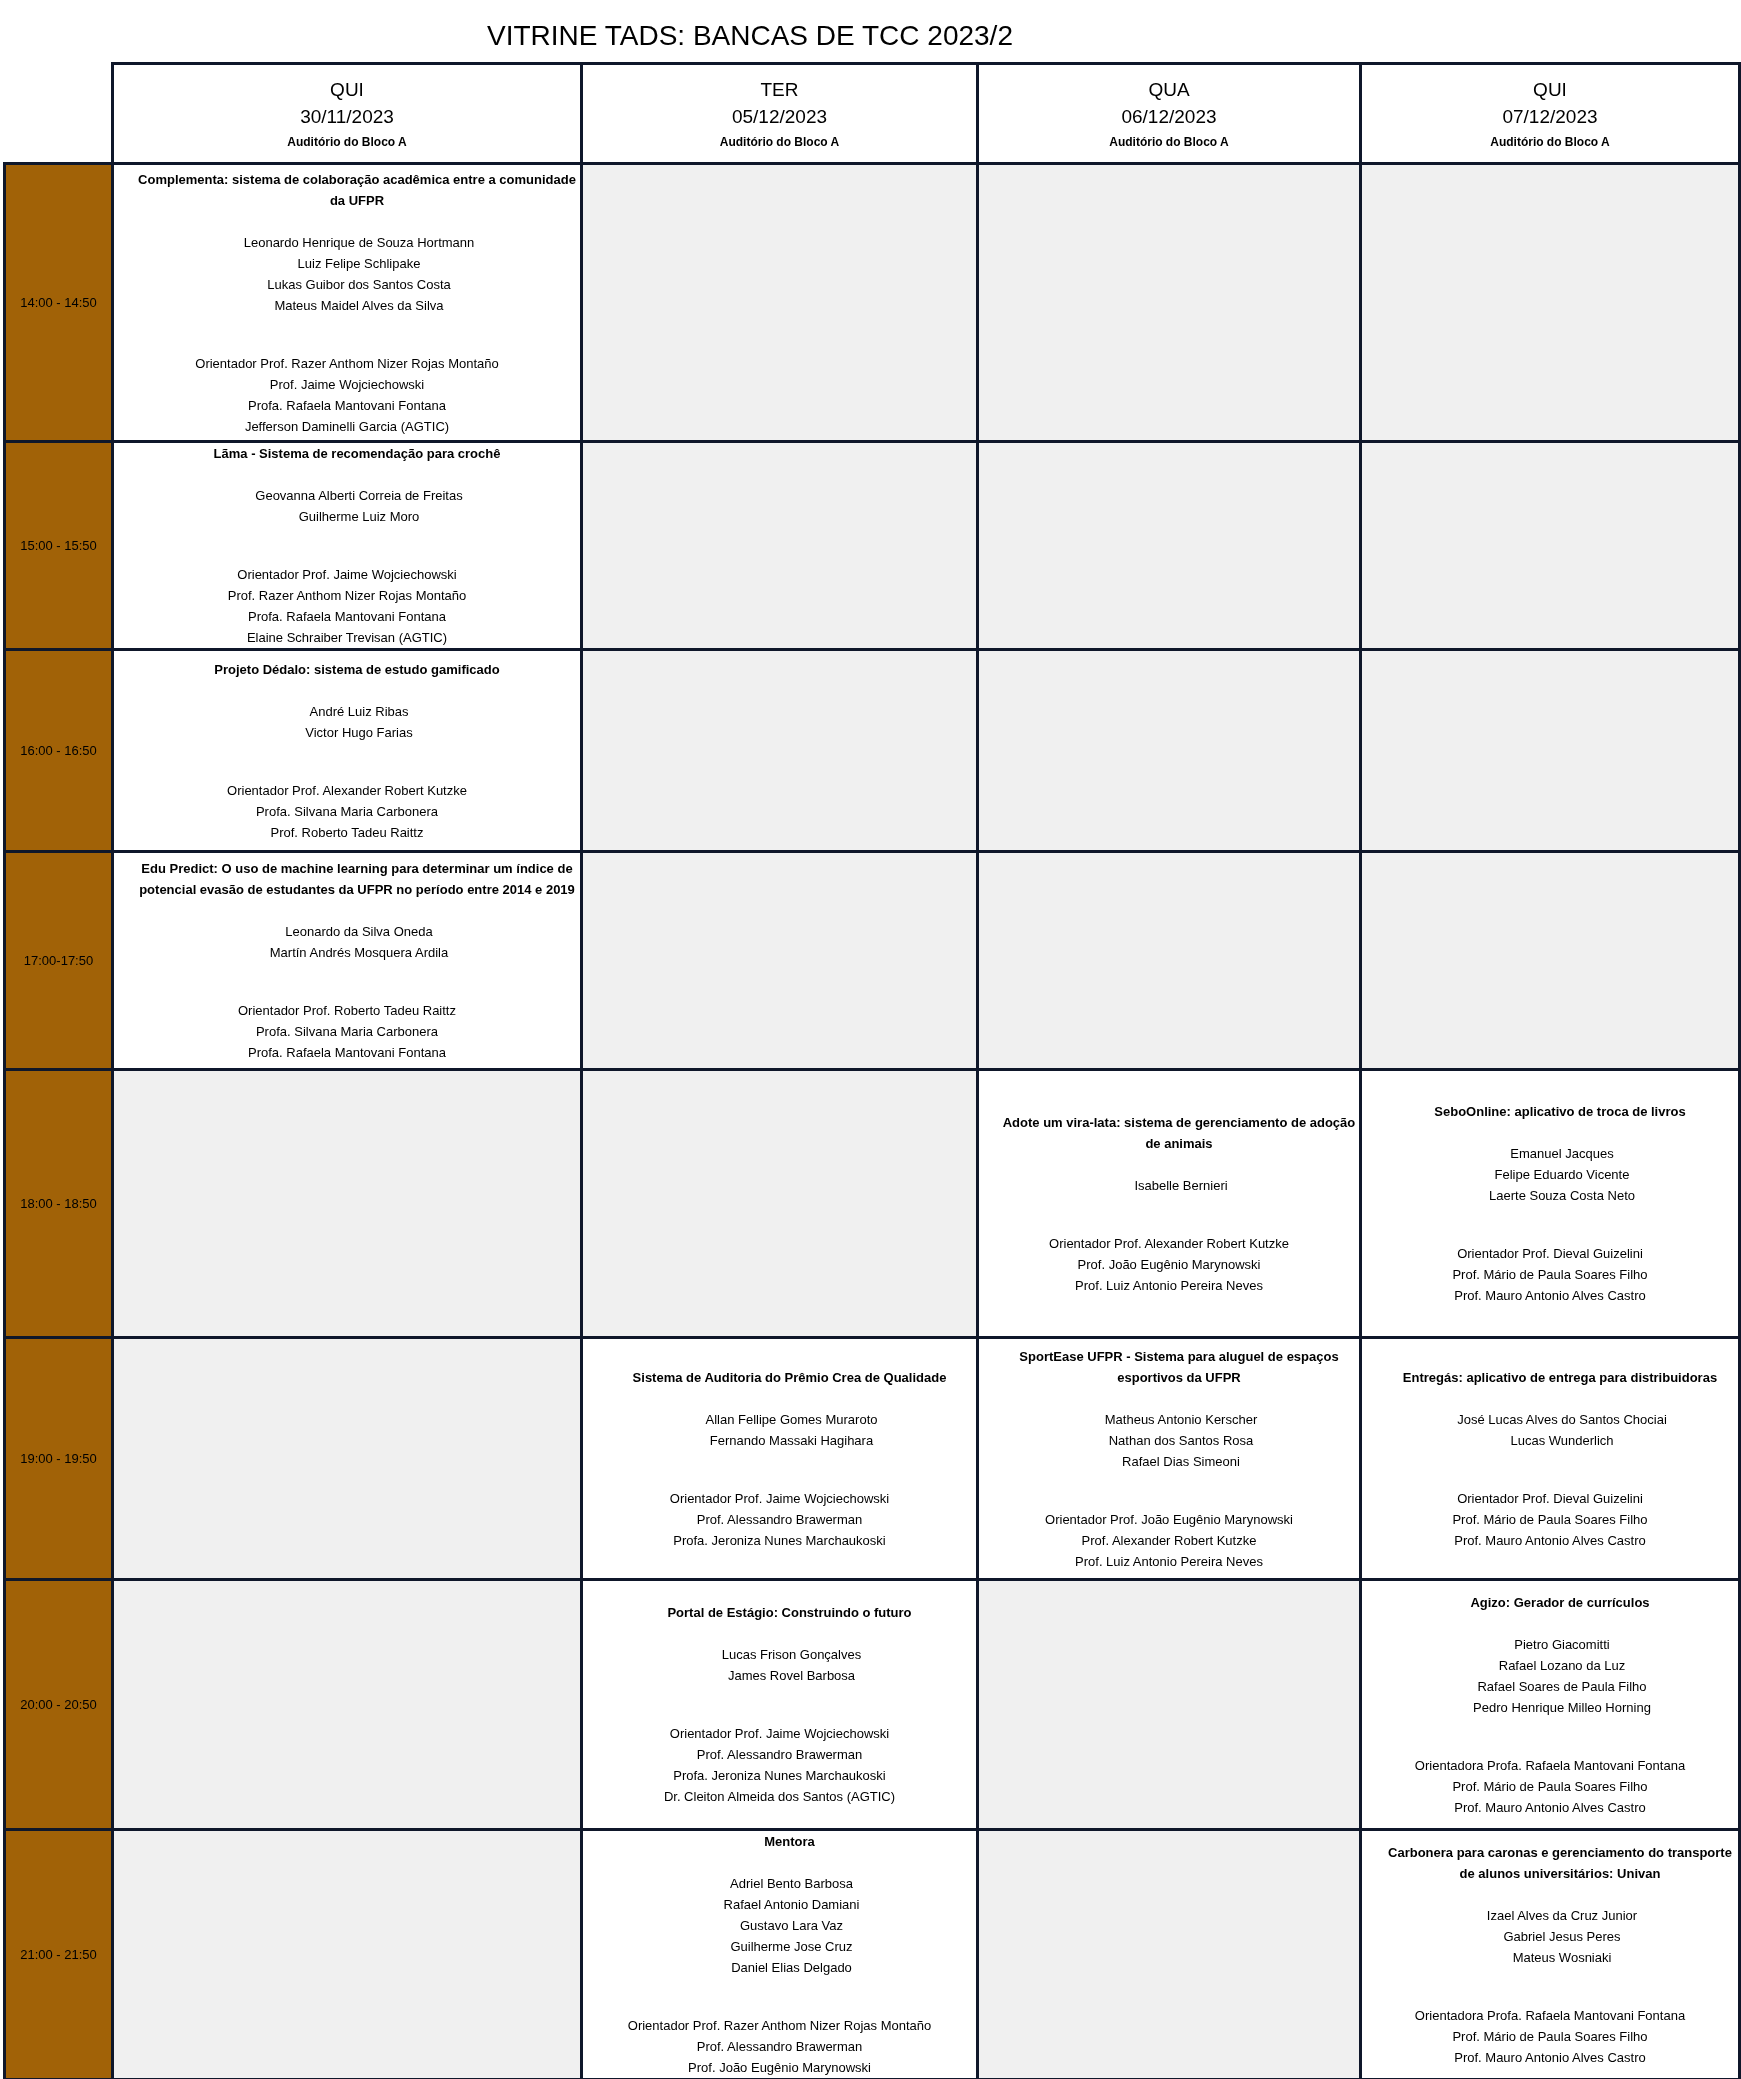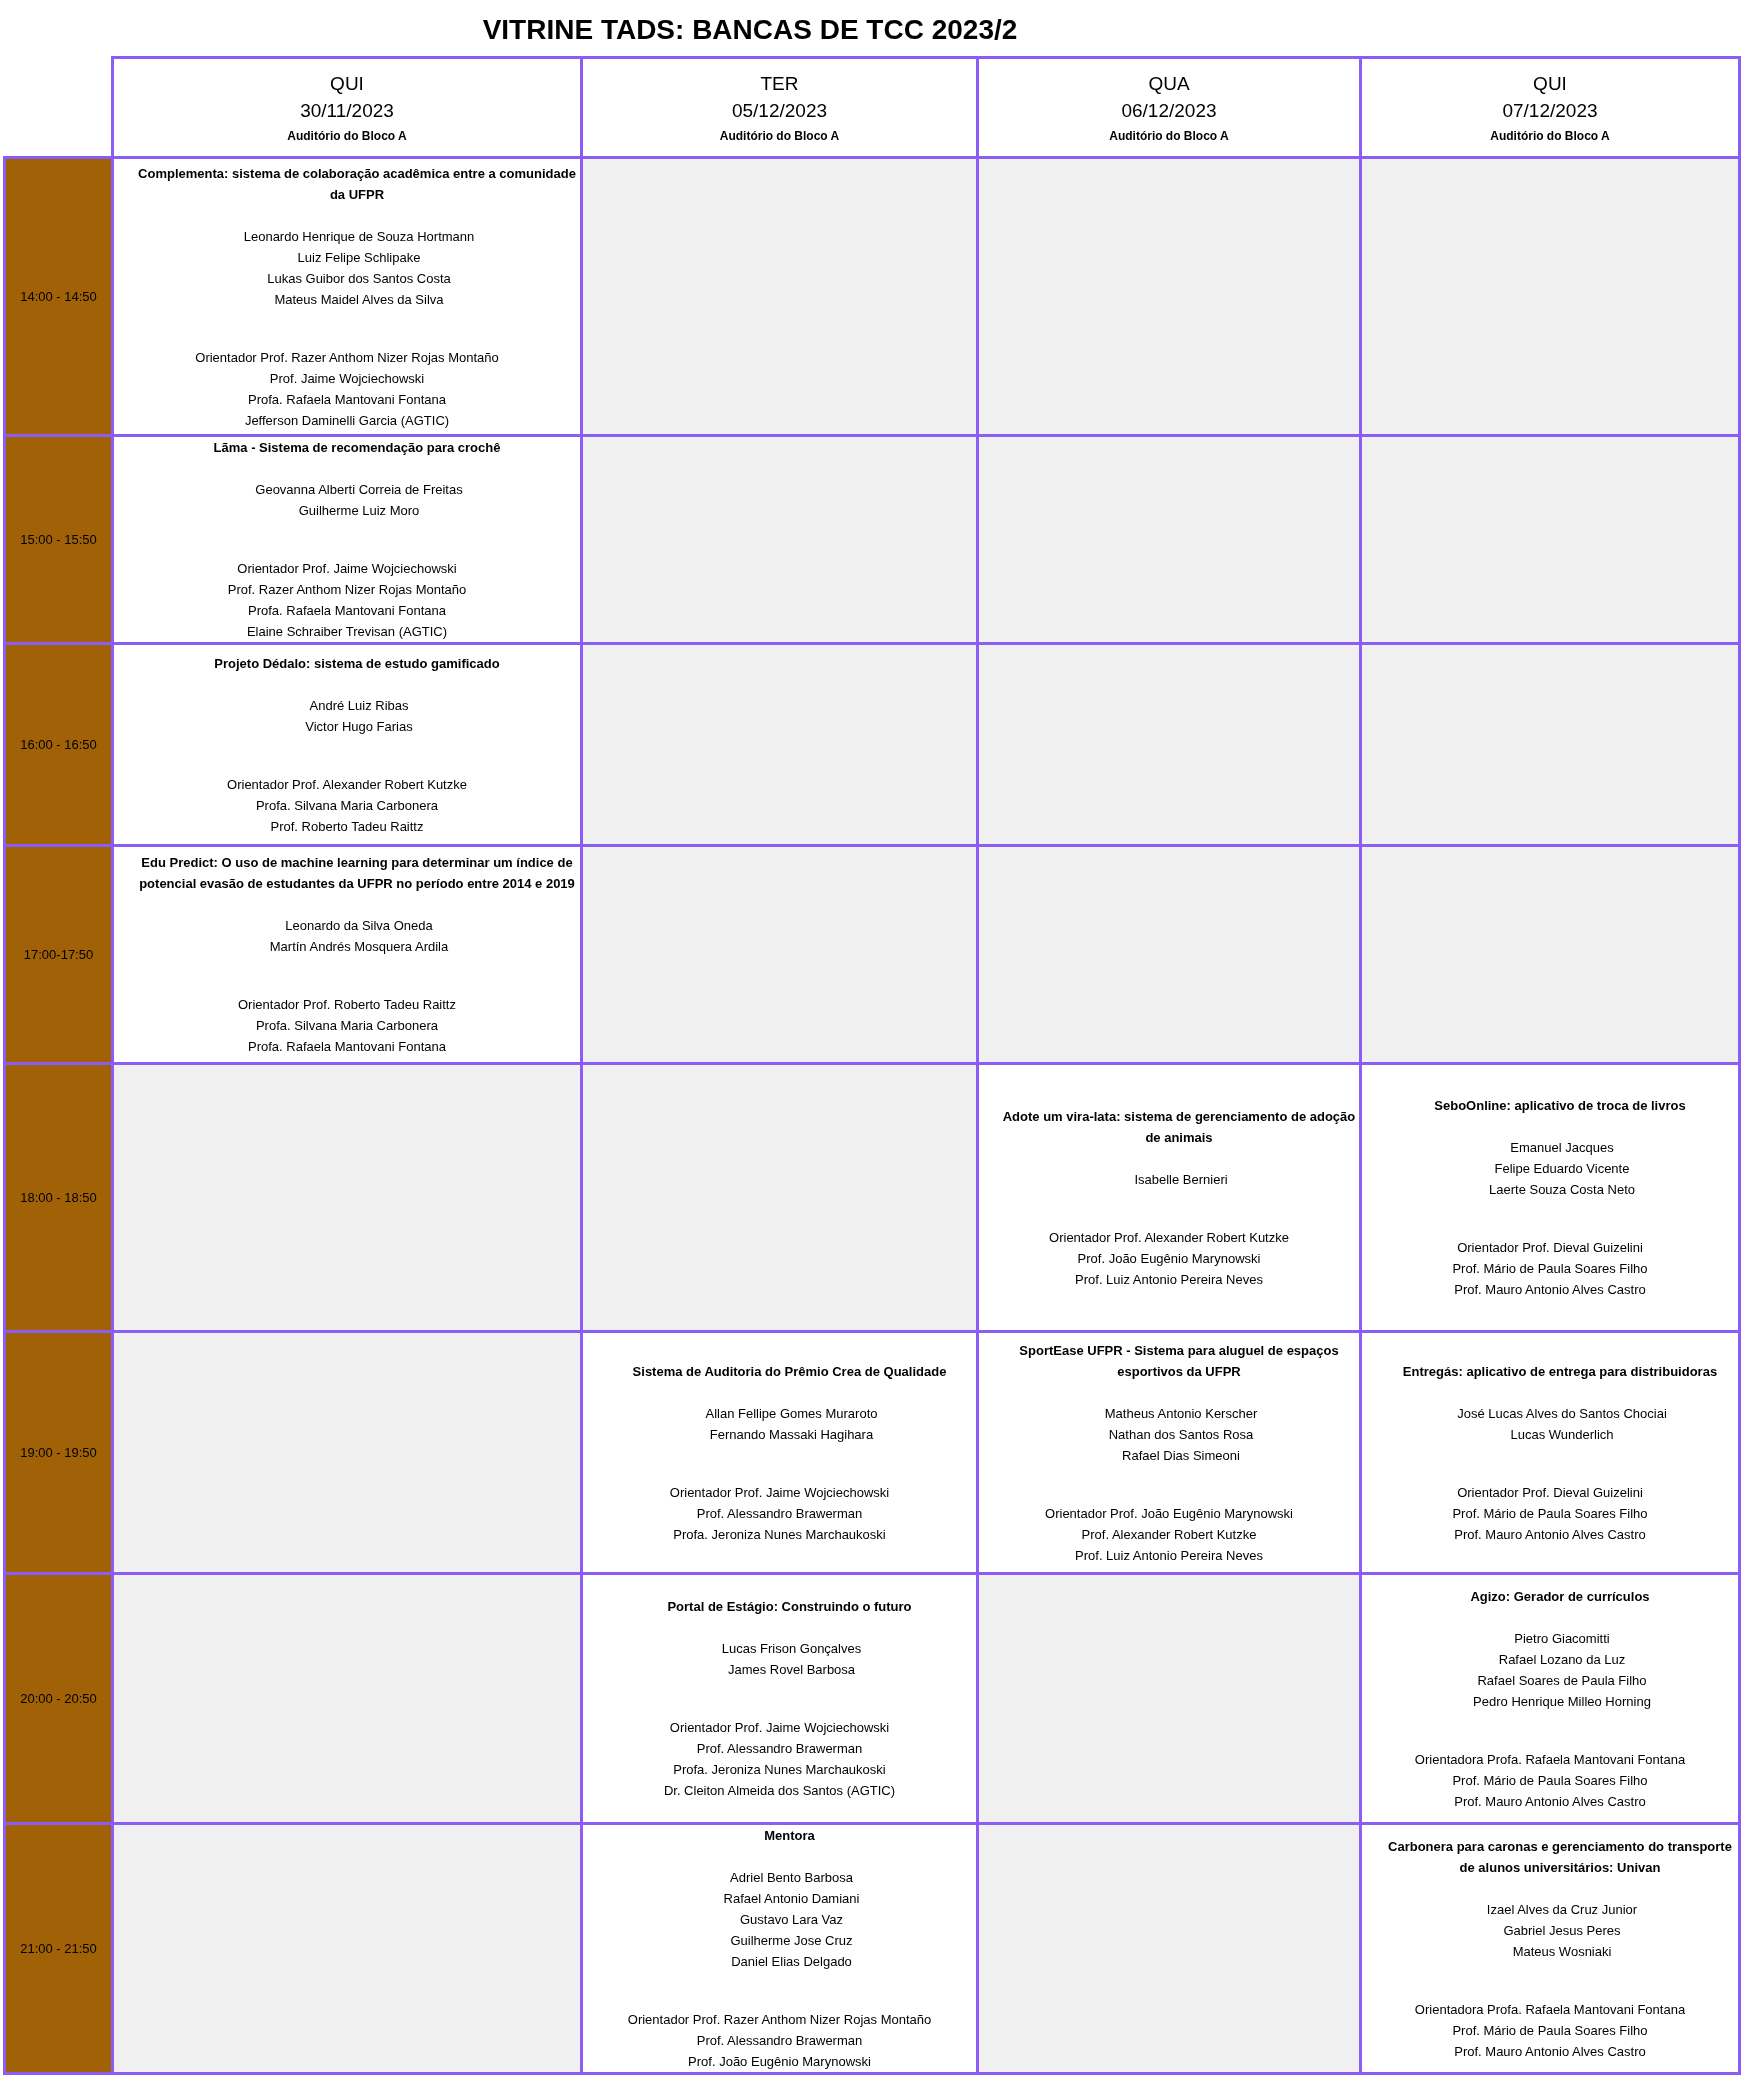--- a/index.html
+++ b/index.html
@@ -9,30 +9,30 @@
     min-height: 2079px;
     background: #ffffff;
     color: #000000;
     font-family: "Liberation Sans", sans-serif;
   }
   .page-title {
     width: 1500px;
     text-align: center;
     font-size: 28px;
     line-height: 34px;
-    padding-top: 13px;
-    font-weight: 700;
+    padding-top: 19px;
+    font-weight: 400;
   }
   .schedule-table {
     border-collapse: collapse;
     table-layout: fixed;
     margin: 9px 0 0 3px;
   }
   .schedule-table th, .schedule-table td {
-    border: 3px solid #8b5cf6;
+    border: 3px solid #0f172a;
     padding: 0;
     vertical-align: middle;
     text-align: center;
     font-weight: 400;
   }
   th.corner-cell { border: none; background: transparent; }
   .day-header { background: #ffffff; }
   .day-name, .day-date { font-size: 19px; line-height: 27px; }
   .day-location { font-size: 12px; line-height: 19px; font-weight: 700; margin-top: 3px; }
   .time-cell { font-size: 13px; background: #a16207; }

